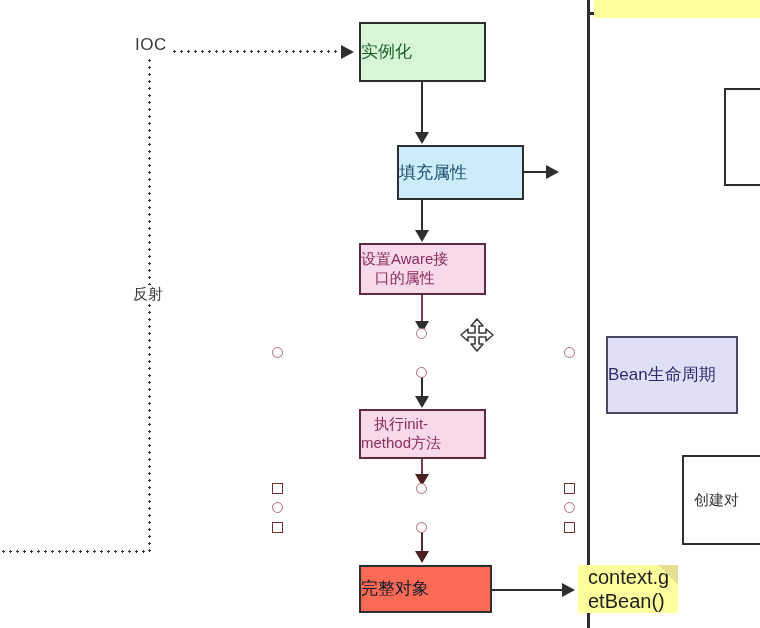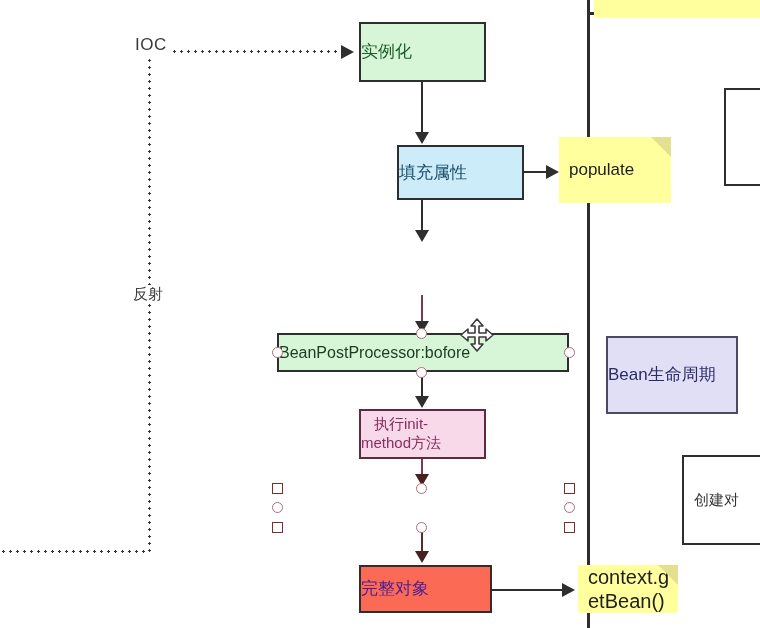--- a/index.html
+++ b/index.html
@@ -47,21 +47,21 @@
     color:#8c2c5e;font-size:15px;
   }
   .n-bpp-after{
     left:277px;top:488px;width:292px;height:39px;
     background:#d7f5d7;border:2px solid #5b2a2a;
     color:#1d3a22;font-size:16px;
   }
   .n-complete{
     left:359px;top:565px;width:133px;height:48px;
     background:#fa6a55;border:2px solid #2e2e2e;
-    color:#4c1d95;font-size:17px;
+    color:#0f172a;font-size:17px;
   }
   .n-lifecycle{
     left:606px;top:336px;width:132px;height:78px;
     background:#e0dff5;border:2px solid #4a4a66;
     color:#2b2b6b;font-size:17px;
   }
   .n-create{
     left:682px;top:455px;width:125px;height:90px;
     background:#ffffff;border:2px solid #2e2e2e;
     color:#333;font-size:15px;
@@ -195,24 +195,25 @@
   <div class="arrow-right" style="left:562px;top:583px;"></div>
 
   <div class="node n-instantiate">
     <span>实例化</span>
   </div>
 
   <div class="node n-populate-box">
     <span>填充属性</span>
   </div>
 
-
-  <div class="node n-bpp-before">
-    <span>BeanPostProcessor:bofore</span>
-  </div>
+  <div class="node n-aware">
+    <span>设置Aware接
+口的属性</span>
+  </div>
+
 
   <div class="handle-circle" style="left:416px;top:328px;"></div>
   <div class="handle-circle" style="left:416px;top:367px;"></div>
   <div class="handle-circle" style="left:272px;top:347px;"></div>
   <div class="handle-circle" style="left:564px;top:347px;"></div>
 
   <div class="node n-init">
     <span>执行init-
 method方法</span>
   </div>
@@ -236,24 +237,20 @@
   </div>
 
   <div class="node n-create">
     <span>创建对</span>
   </div>
 
   <div class="node n-empty-top">
     <span></span>
   </div>
 
-  <div class="sticky s-populate">
-    <span class="fold"></span>
-    <span>populate</span>
-  </div>
 
   <div class="sticky s-getbean">
     <span class="fold"></span>
     <span>context.g
 etBean()</span>
   </div>
 
   <div class="sticky s-topbar">
     <span></span>
   </div>

